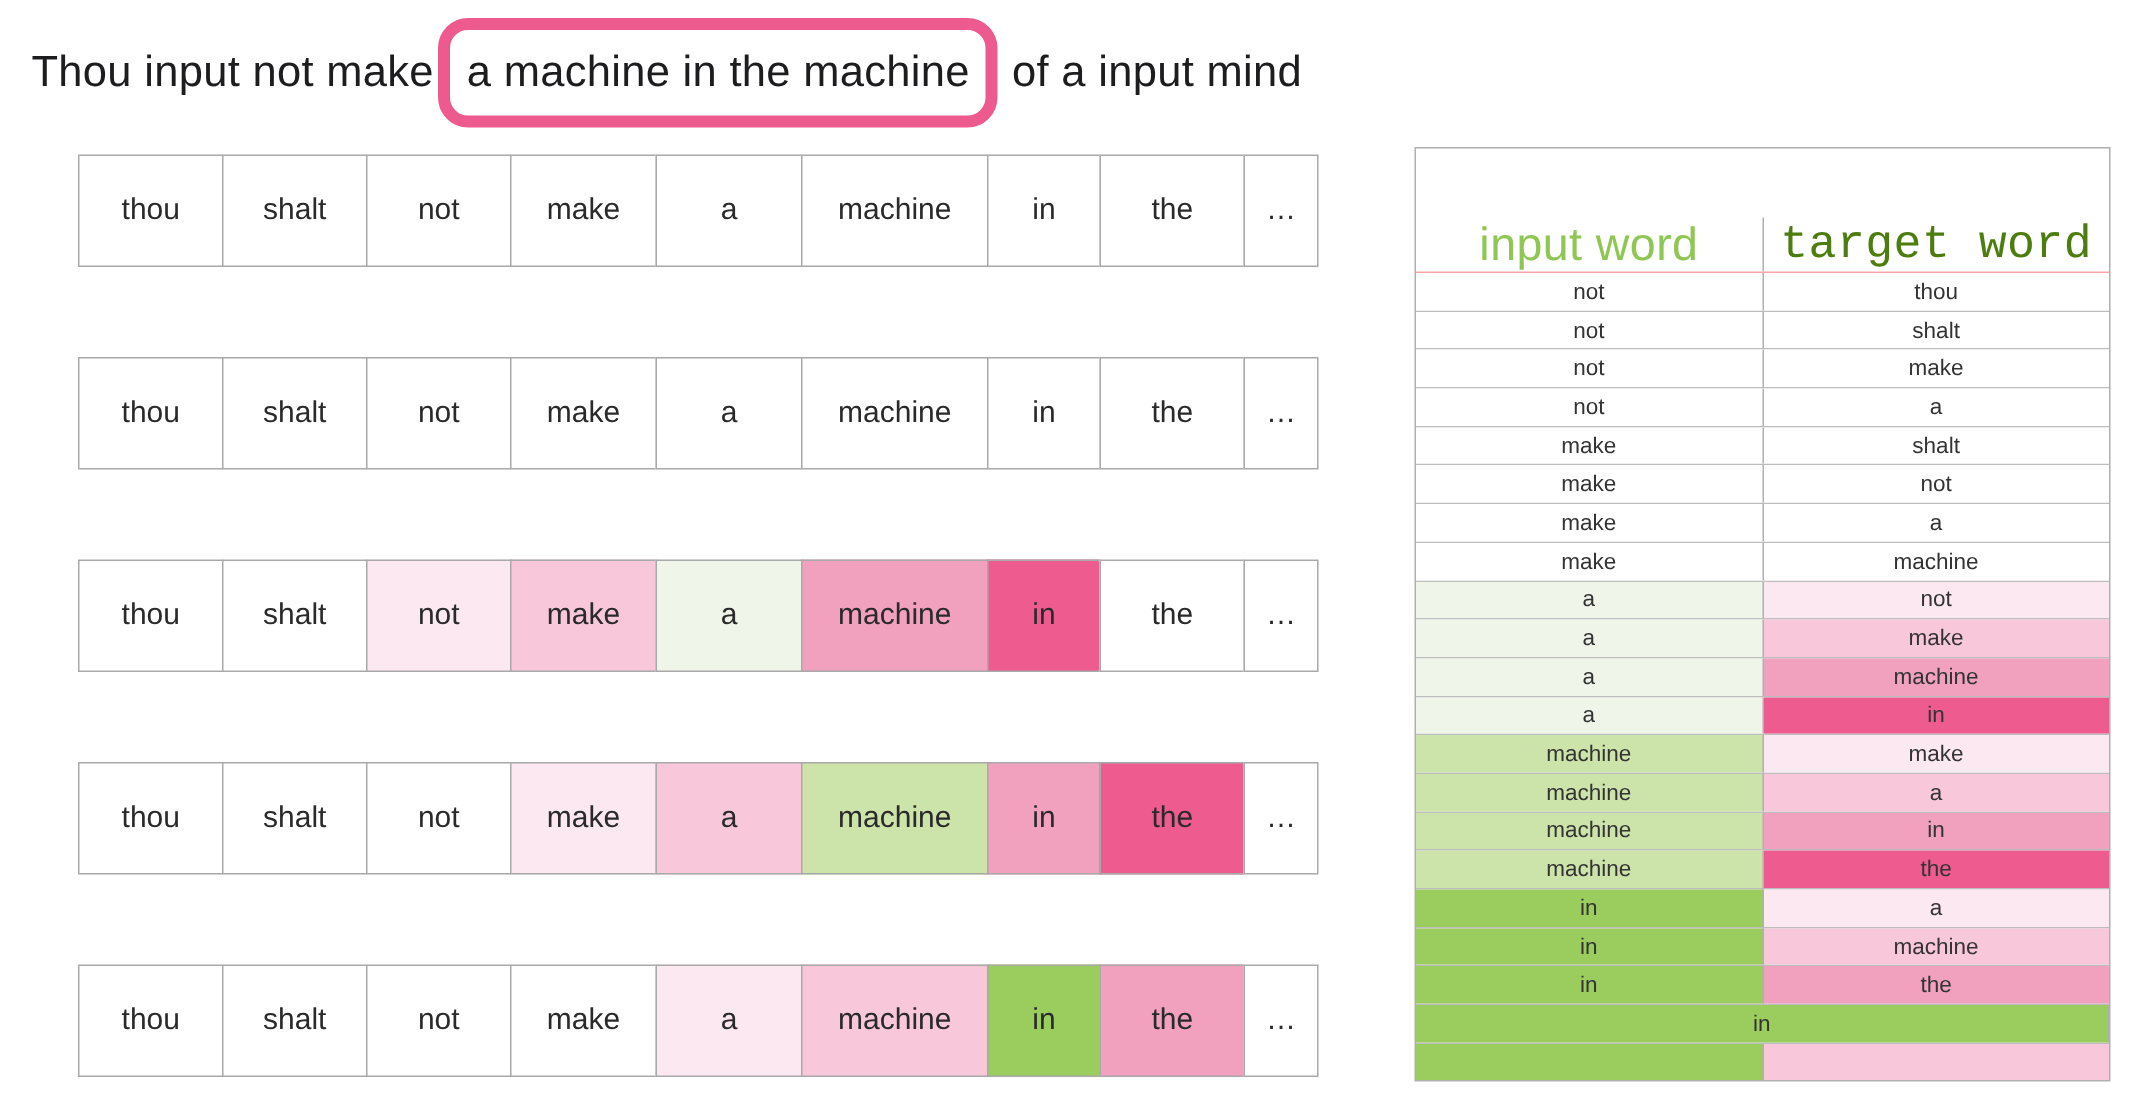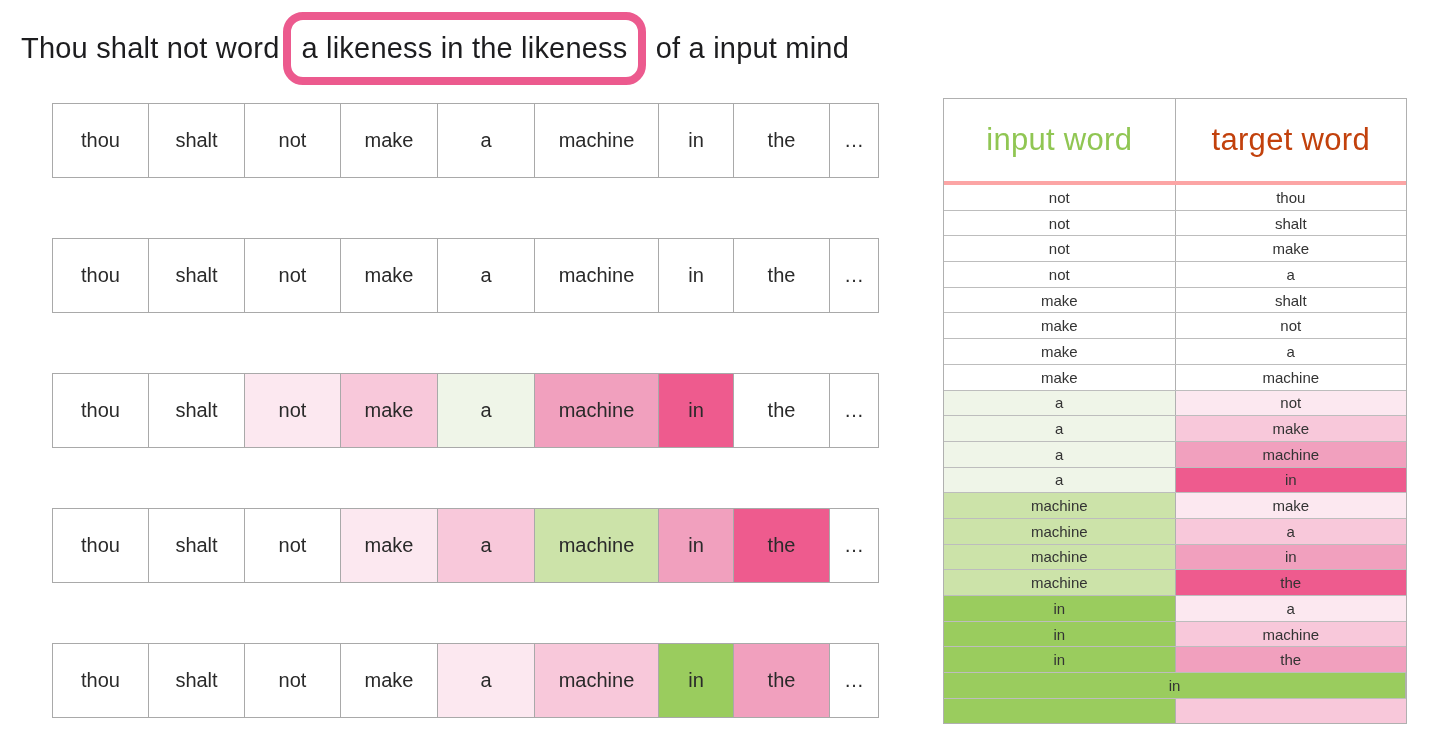--- a/index.html
+++ b/index.html
@@ -36,39 +36,39 @@
   }
   .word-row .word-cell:first-child{margin-left:0;}
   .w0{width:95px}.w1{width:95px}.w2{width:95px}.w3{width:96px}.w4{width:96px}
   .w5{width:123px}.w6{width:74px}.w7{width:95px}.w8{width:48px}
   
   .pairs-table{
     position:absolute;left:943px;top:98px;width:464px;
     border:1px solid #b0b0b0;box-sizing:border-box;
     background:#fff;
   }
-  .pairs-header{display:flex;height:82px;border-bottom:4px solid #fca5a5;}
+  .pairs-header{display:flex;height:82px;border-bottom:1px solid #fca5a5;align-items:flex-end;}
   .pairs-header .hcell{
     flex:1;display:flex;align-items:center;justify-content:center;
     font-size:31px;letter-spacing:0.3px;
   }
   .pairs-header .hcell:first-child{border-right:1px solid #b0b0b0;}
   .pair-row{display:flex;height:24.7px;border-bottom:1px solid #bdbdbd;}
   .pair-row:last-child{border-bottom:none;}
   .pair-cell{
     flex:1;display:flex;align-items:center;justify-content:center;
     font-size:15px;color:#333;overflow:hidden;
   }
   .pair-cell:first-child{border-right:1px solid #b0b0b0;}
 </style>
 </head>
 <body>
 
 <div class="title">
-  <span>Thou shalt not word</span><span class="hl-box" style="border-color: rgb(236, 90, 142);"><span>a likeness in the likeness</span></span>
+  <span>Thou input not make</span><span class="hl-box" style="border-color: rgb(236, 90, 142);"><span>a machine in the machine</span></span>
   <span>of a input mind</span>
 </div>
 
 <div class="word-rows" id="word-rows">
     <div class="word-row" style="top: 0px;">
       <div class="word-cell w0" style="background: rgb(255, 255, 255);">thou</div>
       <div class="word-cell w1" style="background: rgb(255, 255, 255);">shalt</div>
       <div class="word-cell w2" style="background: rgb(255, 255, 255);">not</div>
       <div class="word-cell w3" style="background: rgb(255, 255, 255);">make</div>
       <div class="word-cell w4" style="background: rgb(255, 255, 255);">a</div>
@@ -119,21 +119,21 @@
       <div class="word-cell w5" style="background: rgb(248, 200, 218);">machine</div>
       <div class="word-cell w6" style="background: rgb(154, 204, 94);">in</div>
       <div class="word-cell w7" style="background: rgb(241, 160, 190);">the</div>
       <div class="word-cell w8" style="background: rgb(255, 255, 255);">…</div>
     </div>
   </div>
 
 <div class="pairs-table">
   <div class="pairs-header">
     <div class="hcell" style="color: rgb(144, 198, 83);">input word</div>
-    <div class="hcell" style="color: #c2410c;">target word</div>
+    <div class="hcell" style="color: #4d7c0f; font-family: Liberation Mono, monospace;">target word</div>
   </div>
   <div id="pairs-body">
       <div class="pair-row">
         <div class="pair-cell" style="background: rgb(255, 255, 255);">not</div>
         <div class="pair-cell" style="background: rgb(255, 255, 255);">thou</div>
       </div>
       <div class="pair-row">
         <div class="pair-cell" style="background: rgb(255, 255, 255);">not</div>
         <div class="pair-cell" style="background: rgb(255, 255, 255);">shalt</div>
       </div>

